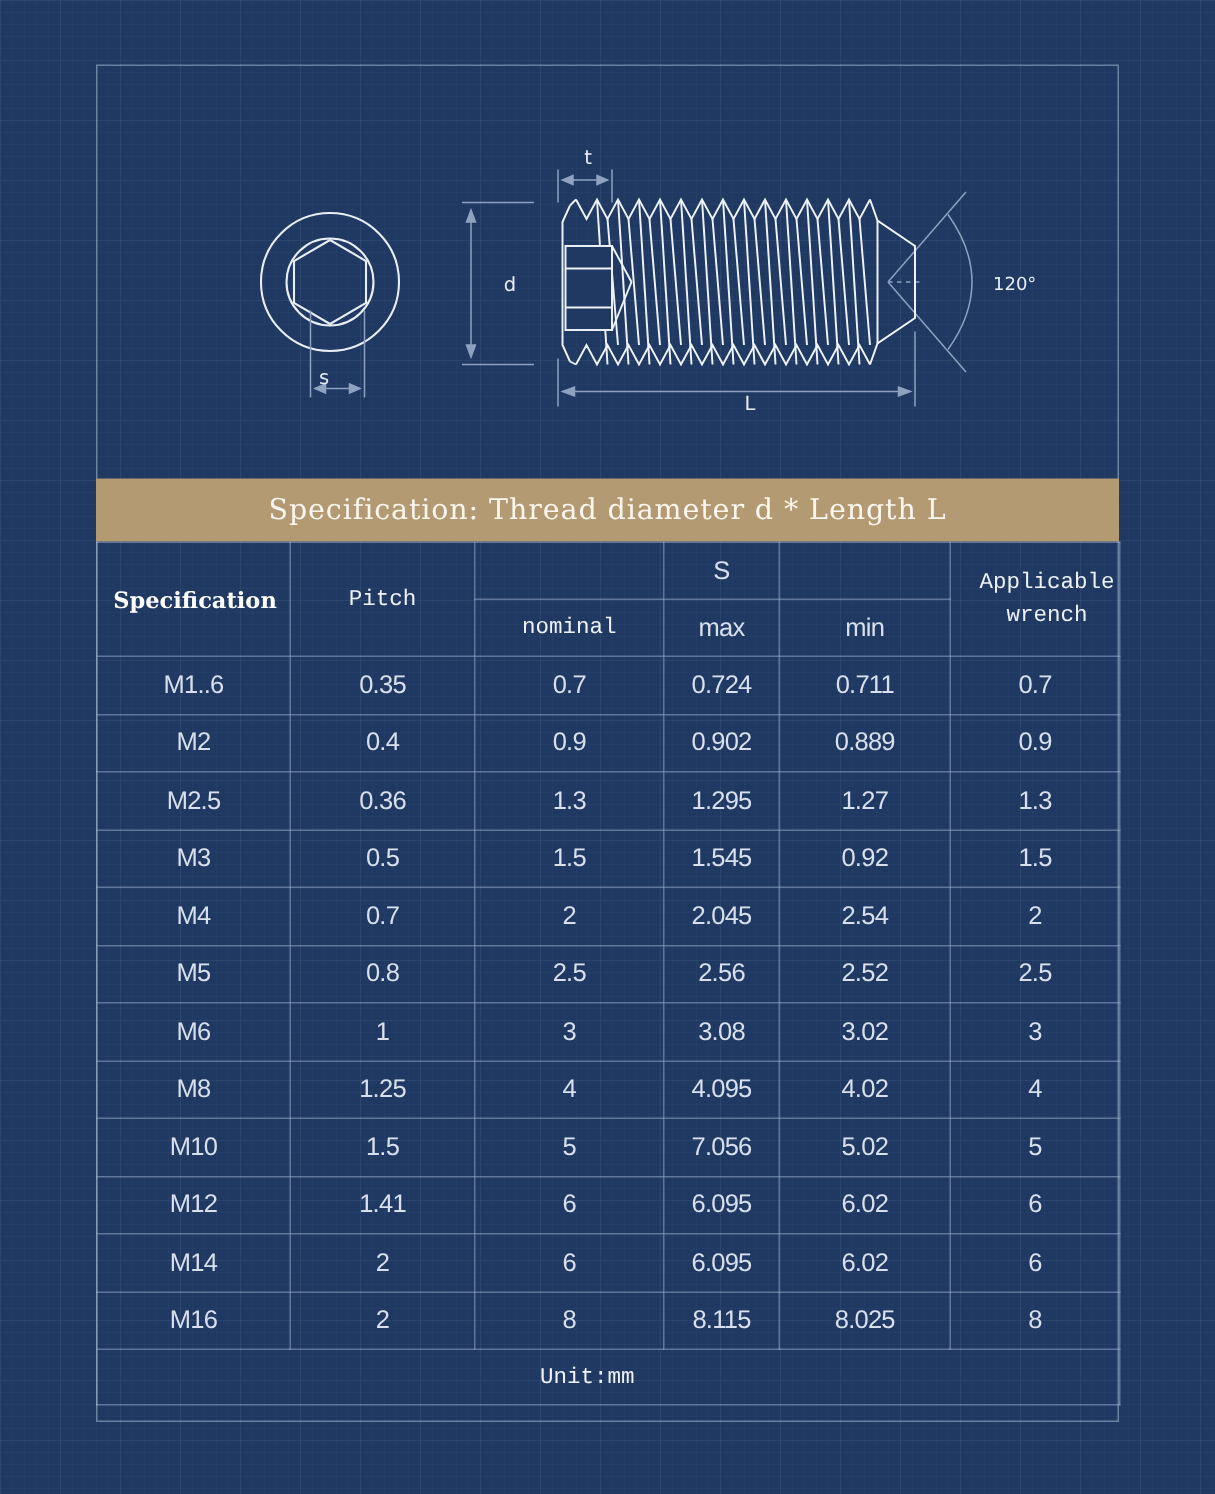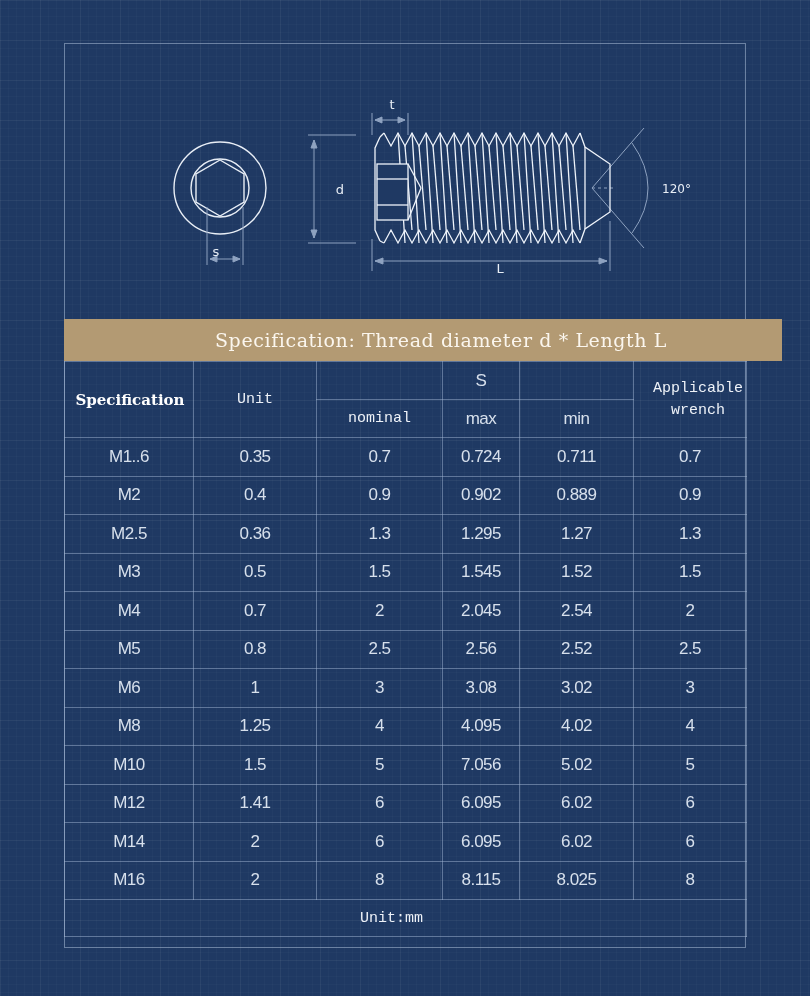--- a/index.html
+++ b/index.html
@@ -20,21 +20,20 @@
     border:1.5px solid rgba(170,190,215,0.55);box-sizing:border-box;
   }
   .drawing{position:absolute;left:64px;top:43px;width:682px;height:276px;}
   .drawing svg{position:absolute;left:0;top:0;}
   .banner{
     position:absolute;left:64px;top:319px;width:682px;height:42px;
     background:#b39a73;
     display:flex;align-items:center;justify-content:center;
     font-family:"DejaVu Serif", serif;font-size:19px;letter-spacing:0.6px;
     color:#fbf6ee;
-    padding-left:36px;
   }
   table.spec{
     position:absolute;left:64px;top:361px;width:682px;
     border-collapse:collapse;table-layout:fixed;
   }
   table.spec td{
     border:1.5px solid rgba(160,180,210,0.5);
     text-align:center;vertical-align:middle;padding:0;
     font-family:"Liberation Sans", sans-serif;font-size:17px;
     color:#d7e0ec;font-weight:300;letter-spacing:-0.5px;
@@ -155,21 +154,21 @@
     <col style="width:129px">
       <col style="width:123px">
       <col style="width:126px">
     <col style="width:77px">
       <col style="width:114px">
       <col style="width:113px">
   </colgroup>
   <tbody>
       <tr class="hdr1">
     <td rowspan="2" class="hdr-spec">Specification</td>
-    <td rowspan="2" class="mono">Unit</td>
+    <td rowspan="2" class="mono">Pitch</td>
     <td></td>
     <td class="hdr-sans">S</td>
     <td></td>
     <td rowspan="2" class="mono hdr-wrench"><span>Applicable</span><br><span>wrench</span></td>
   </tr>
   <tr class="hdr2">
     <td class="mono">nominal</td>
     <td class="hdr-sans">max</td>
     <td class="hdr-sans">min</td>
   </tr>
@@ -195,21 +194,21 @@
     <td>1.3</td>
     <td>1.295</td>
     <td>1.27</td>
     <td>1.3</td>
   </tr>
   <tr class="body">
     <td>M3</td>
     <td>0.5</td>
     <td>1.5</td>
     <td>1.545</td>
-    <td>1.52</td>
+    <td>0.92</td>
     <td>1.5</td>
   </tr>
   <tr class="body">
     <td>M4</td>
     <td>0.7</td>
     <td>2</td>
     <td>2.045</td>
     <td>2.54</td>
     <td>2</td>
   </tr>

